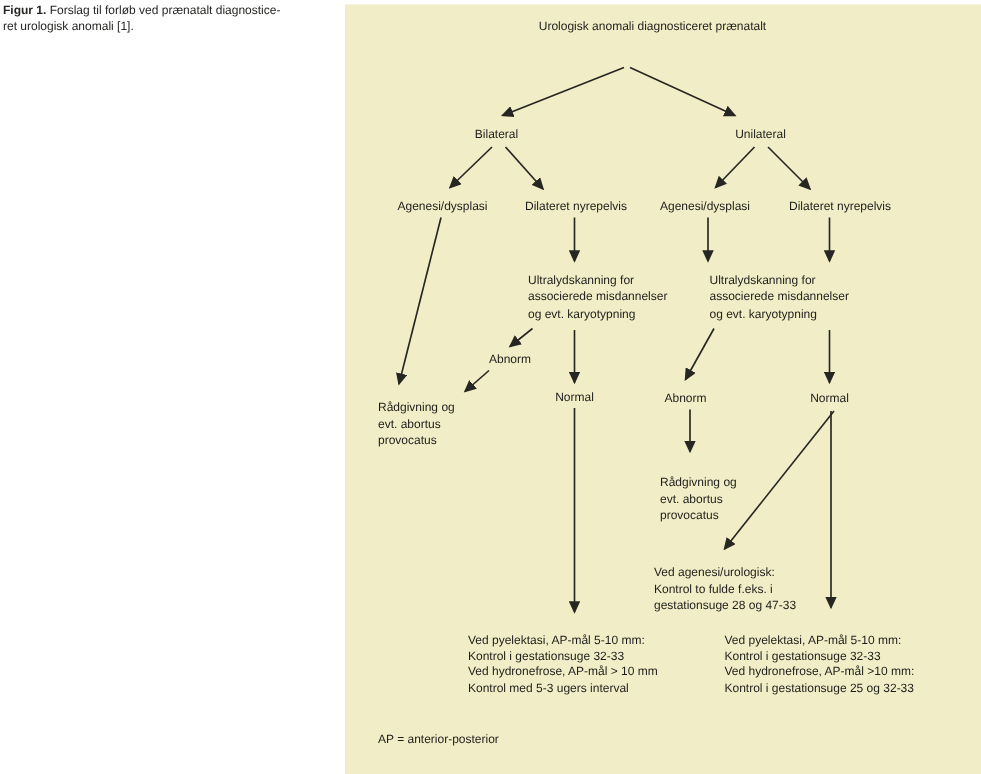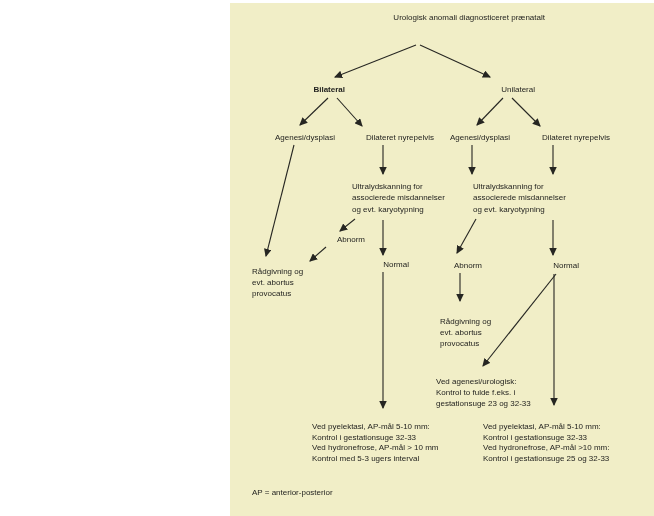--- a/index.html
+++ b/index.html
@@ -1,30 +1,35 @@
 <!DOCTYPE html>
 <html><head>
 <meta charset="utf-8">
 <style>
   html,body{margin:0;padding:0;background:#fff;}
   #page{position:relative;width:654px;height:516px;background:#ffffff;overflow:hidden;
         font-family:"Liberation Sans","DejaVu Sans",sans-serif;color:#1e1e1c;}
   #panel{position:absolute;left:230px;top:3px;width:424px;height:513px;background:#f1eec7;}
   .caption{position:absolute;left:2px;top:2px;width:234px;font-size:8px;line-height:10.5px;color:#262624;}
   .node{position:absolute;font-size:8px;line-height:11px;white-space:nowrap;color:#1e1e1c;}
-  .node.center{text-align:right;}
+  .node.center{text-align:center;}
   .node .ln{display:block;}
   svg.edges{position:absolute;left:0;top:0;width:654px;height:516px;pointer-events:none;}
   svg.edges line{stroke:#262622;stroke-width:1.1;}
 </style>
 </head>
 <body>
 
 <div id="page">
 
+  <div class="caption">
+    <span style="font-weight:bold;">Figur 1.</span>
+    <span>Forslag til forløb ved prænatalt diagnostice-</span><br>
+    <span>ret urologisk anomali [1].</span>
+  </div>
 
   <div id="panel"></div>
 
   <svg class="edges" viewBox="0 0 654 516">
     <defs>
       <marker id="ah" markerWidth="8" markerHeight="7" refX="6.5" refY="3.5" orient="auto">
         <path d="M0,0 L7.5,3.5 L0,7 Z" fill="#262622"></path>
       </marker>
     </defs>
     <line x1="416" y1="45" x2="335" y2="77" marker-end="url(#ah)"></line>
@@ -45,21 +50,21 @@
     <line x1="460" y1="273" x2="460" y2="301" marker-end="url(#ah)"></line>
     <line x1="383" y1="272" x2="383" y2="408" marker-end="url(#ah)"></line>
     <line x1="556" y1="274" x2="483" y2="366" marker-end="url(#ah)"></line>
     <line x1="554" y1="274" x2="554" y2="405" marker-end="url(#ah)"></line>
   </svg>
 
   <div class="node center" style="left:325px;top:12px;width:220px;">
     <span class="ln">Urologisk anomali diagnosticeret prænatalt</span>
   </div>
 
-  <div class="node center" style="left:289px;top:84px;width:56px;font-weight:bold;">Bilateral</div>
+  <div class="node center" style="left:303px;top:84px;width:56px;">Bilateral</div>
   <div class="node center" style="left:479px;top:84px;width:56px;">Unilateral</div>
 
   <div class="node center" style="left:255px;top:132px;width:80px;">Agenesi/dysplasi</div>
   <div class="node center" style="left:334px;top:132px;width:100px;">Dilateret nyrepelvis</div>
   <div class="node center" style="left:430px;top:132px;width:80px;">Agenesi/dysplasi</div>
   <div class="node center" style="left:510px;top:132px;width:100px;">Dilateret nyrepelvis</div>
 
   <div class="node" style="left:352px;top:181px;line-height:11.3px;">
     <span class="ln">Ultralydskanning for</span>
     <span class="ln">associerede misdannelser</span>
@@ -84,21 +89,21 @@
 
   <div class="node" style="left:440px;top:316px;">
     <span class="ln">Rådgivning og</span>
     <span class="ln">evt. abortus</span>
     <span class="ln">provocatus</span>
   </div>
 
   <div class="node" style="left:436px;top:376px;">
     <span class="ln">Ved agenesi/urologisk:</span>
     <span class="ln">Kontrol to fulde f.eks. i</span>
-    <span class="ln">gestationsuge 23 og 32-33</span>
+    <span class="ln">gestationsuge 28 og 47-33</span>
   </div>
 
   <div class="node" style="left:312px;top:422px;line-height:10.6px;">
     <span class="ln">Ved pyelektasi, AP-mål 5-10 mm:</span>
     <span class="ln">Kontrol i gestationsuge 32-33</span>
     <span class="ln">Ved hydronefrose, AP-mål &gt; 10 mm</span>
     <span class="ln">Kontrol med 5-3 ugers interval</span>
   </div>
 
   <div class="node" style="left:483px;top:422px;line-height:10.6px;">

